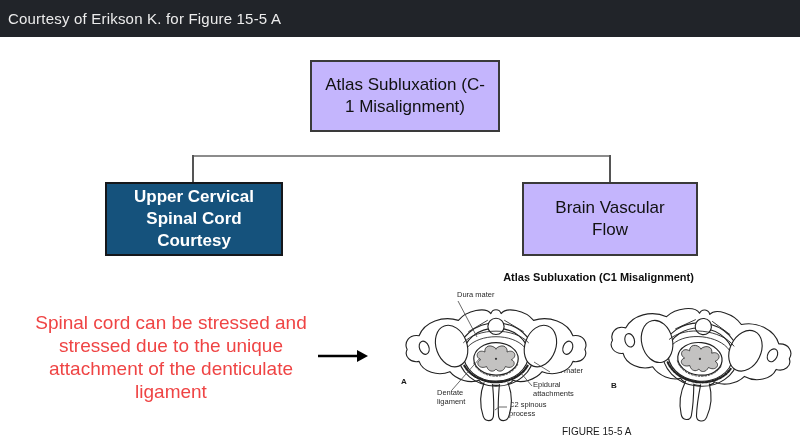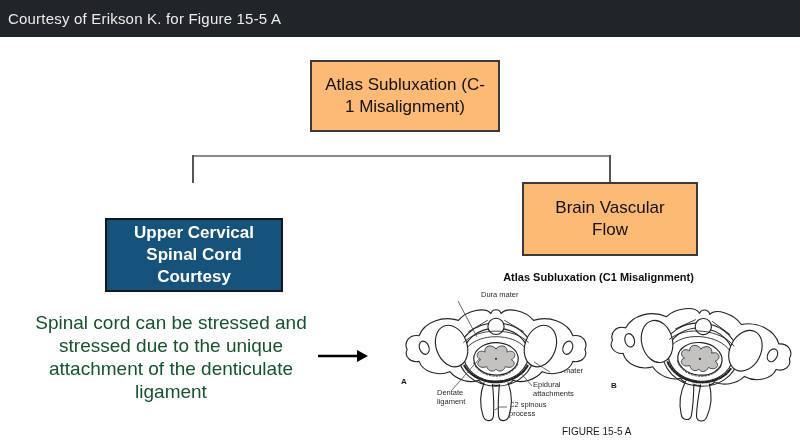--- a/index.html
+++ b/index.html
@@ -10,43 +10,43 @@
   *{box-sizing:border-box;margin:0;padding:0}
   html,body{width:800px;height:446px;background:#fff;overflow:hidden;
     font-family:"Liberation Sans","DejaVu Sans",sans-serif;color:var(--ink);}
   .stage{position:absolute;left:0;top:0;width:800px;height:392px;background:#fff;border-radius:17px;}
 
   .topbar{position:absolute;left:0;top:0;width:800px;height:37px;
     background:var(--header-bg);display:flex;align-items:center;padding-left:8px;}
   .topbar span{color:var(--header-text);font-size:15px;letter-spacing:.2px;}
 
   .box{position:absolute;display:flex;flex-direction:column;justify-content:center;
-    text-align:center;font-size:17px;line-height:22px;background:#fdba74;
+    text-align:center;font-size:17px;line-height:22px;background:#c4b5fd;
     border:2px solid var(--box-border);}
   #root-box{left:310px;top:60px;width:190px;height:72px;}
   #left-box{left:105px;top:182px;width:178px;height:74px;background:var(--accent-blue);
-    color:#fff;font-weight:bold;border:2.5px solid var(--blue-border);margin-top:36px;}
+    color:#fff;font-weight:bold;border:2.5px solid var(--blue-border);}
   #right-box{left:522px;top:182px;width:176px;height:74px;}
 
   .h-line{position:absolute;left:192px;top:155px;width:418px;height:1.5px;background:var(--connector);}
   .v-drop{position:absolute;top:155px;width:1.5px;height:28px;background:var(--connector-drop);}
   #drop-left{left:192px;} #drop-right{left:609px;}
 
   .note{position:absolute;left:20px;top:311px;width:302px;text-align:center;
-    font-size:19px;line-height:23px;color:#14532d;}
+    font-size:19px;line-height:23px;color:#ef4444;}
 
   .fig-title{position:absolute;left:400px;top:271px;width:397px;text-align:center;
     font-weight:bold;font-size:11px;color:#0d0d0d;}
   .fig-caption{position:absolute;left:562px;top:426px;font-size:10px;color:#1a1a1a;text-align:right;}
   .panel{position:absolute;width:188px;height:130px;}
   #panel-a{left:402px;top:293px;} #panel-b{left:606px;top:293px;}
   .panel-letter{position:absolute;font-size:8px;font-weight:bold;color:#1a1a1a;}
   #letter-a{left:401px;top:377px;} #letter-b{left:611px;top:381px;}
   .fig-label{position:absolute;font-size:7.5px;line-height:8.5px;color:#2a2a2a;}
-  #label-dura{left:441px;top:291px;padding-left:40px;}
+  #label-dura{left:417px;top:291px;padding-left:40px;}
   #label-pia{left:551px;top:367px;}
   #label-epidural{left:533px;top:381px;width:46px;}
   #label-dentate{left:437px;top:389px;width:32px;}
   #label-c2{left:509px;top:401px;width:44px;}
 
   .overlay{position:absolute;left:0;top:0;width:800px;height:446px;pointer-events:none;}
   .defs-holder{position:absolute;width:0;height:0;overflow:hidden;}
 </style>
 </head>
 <body>

